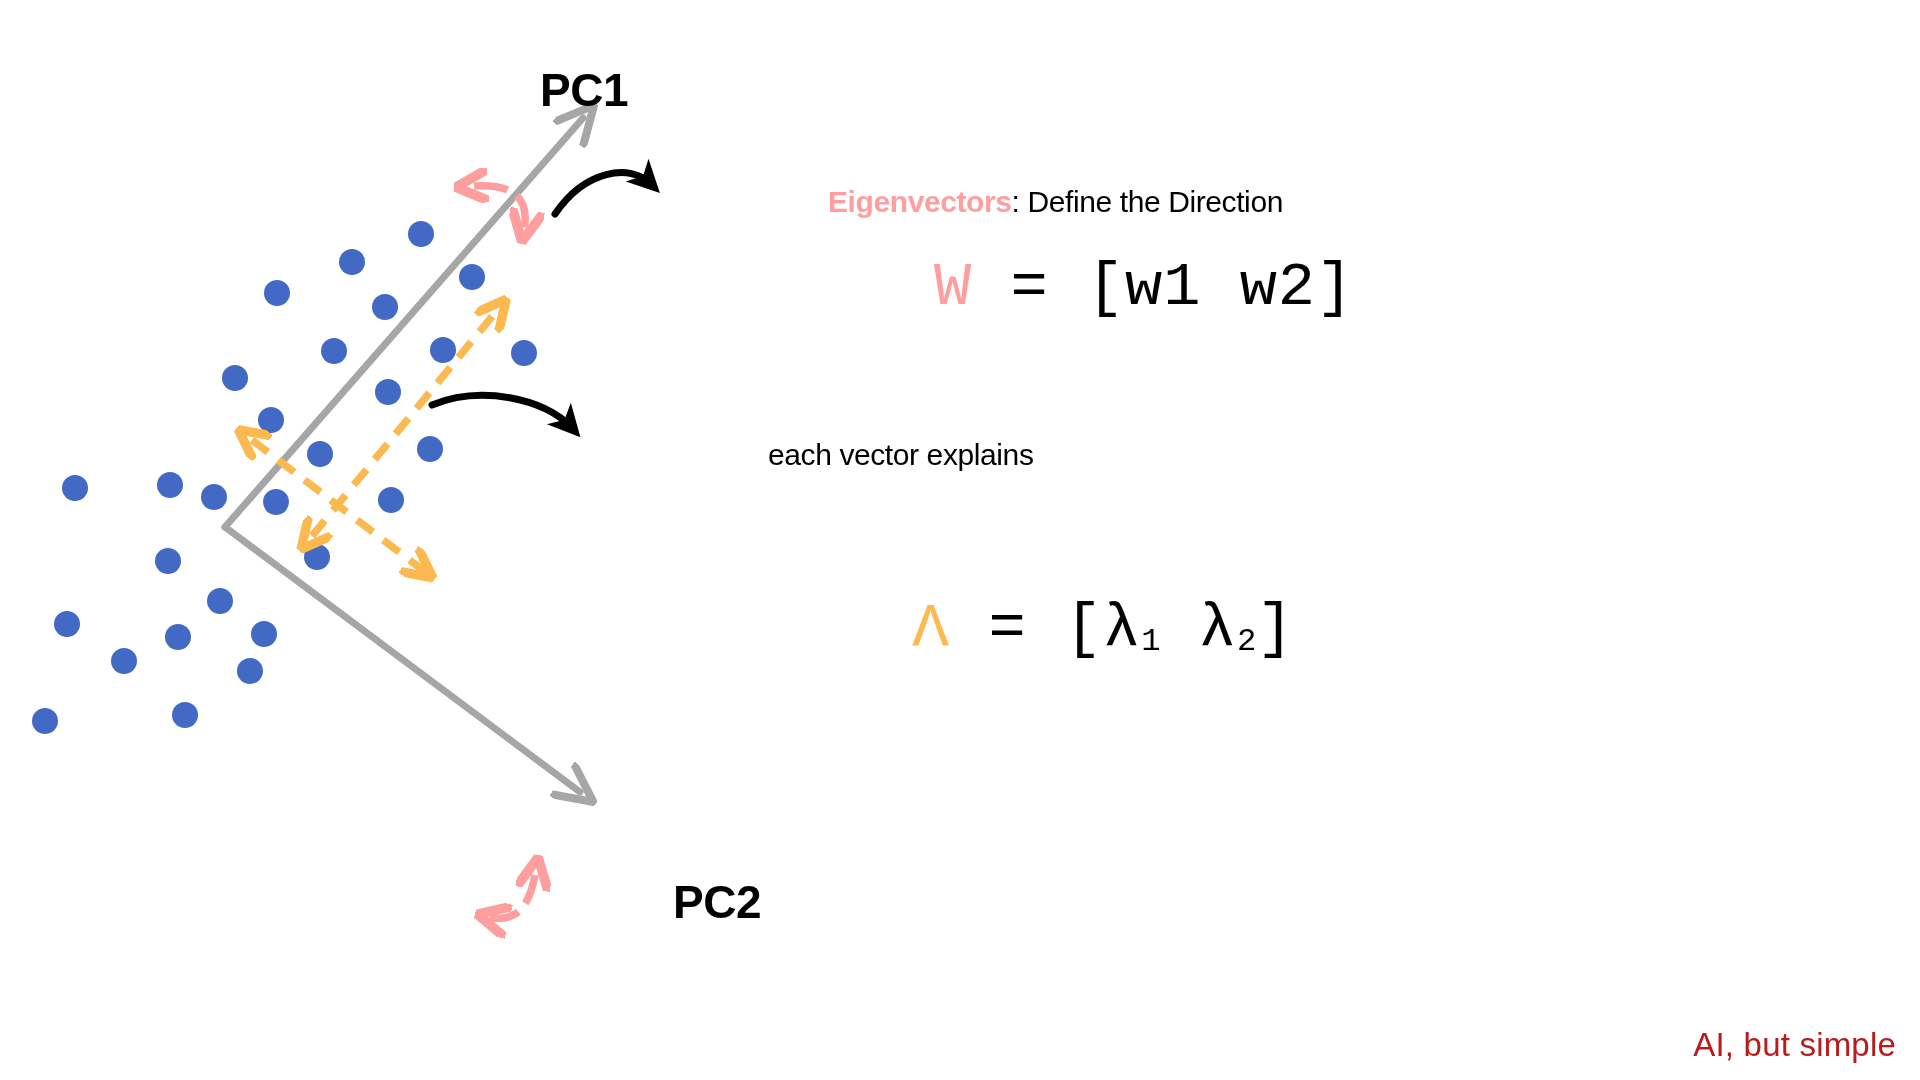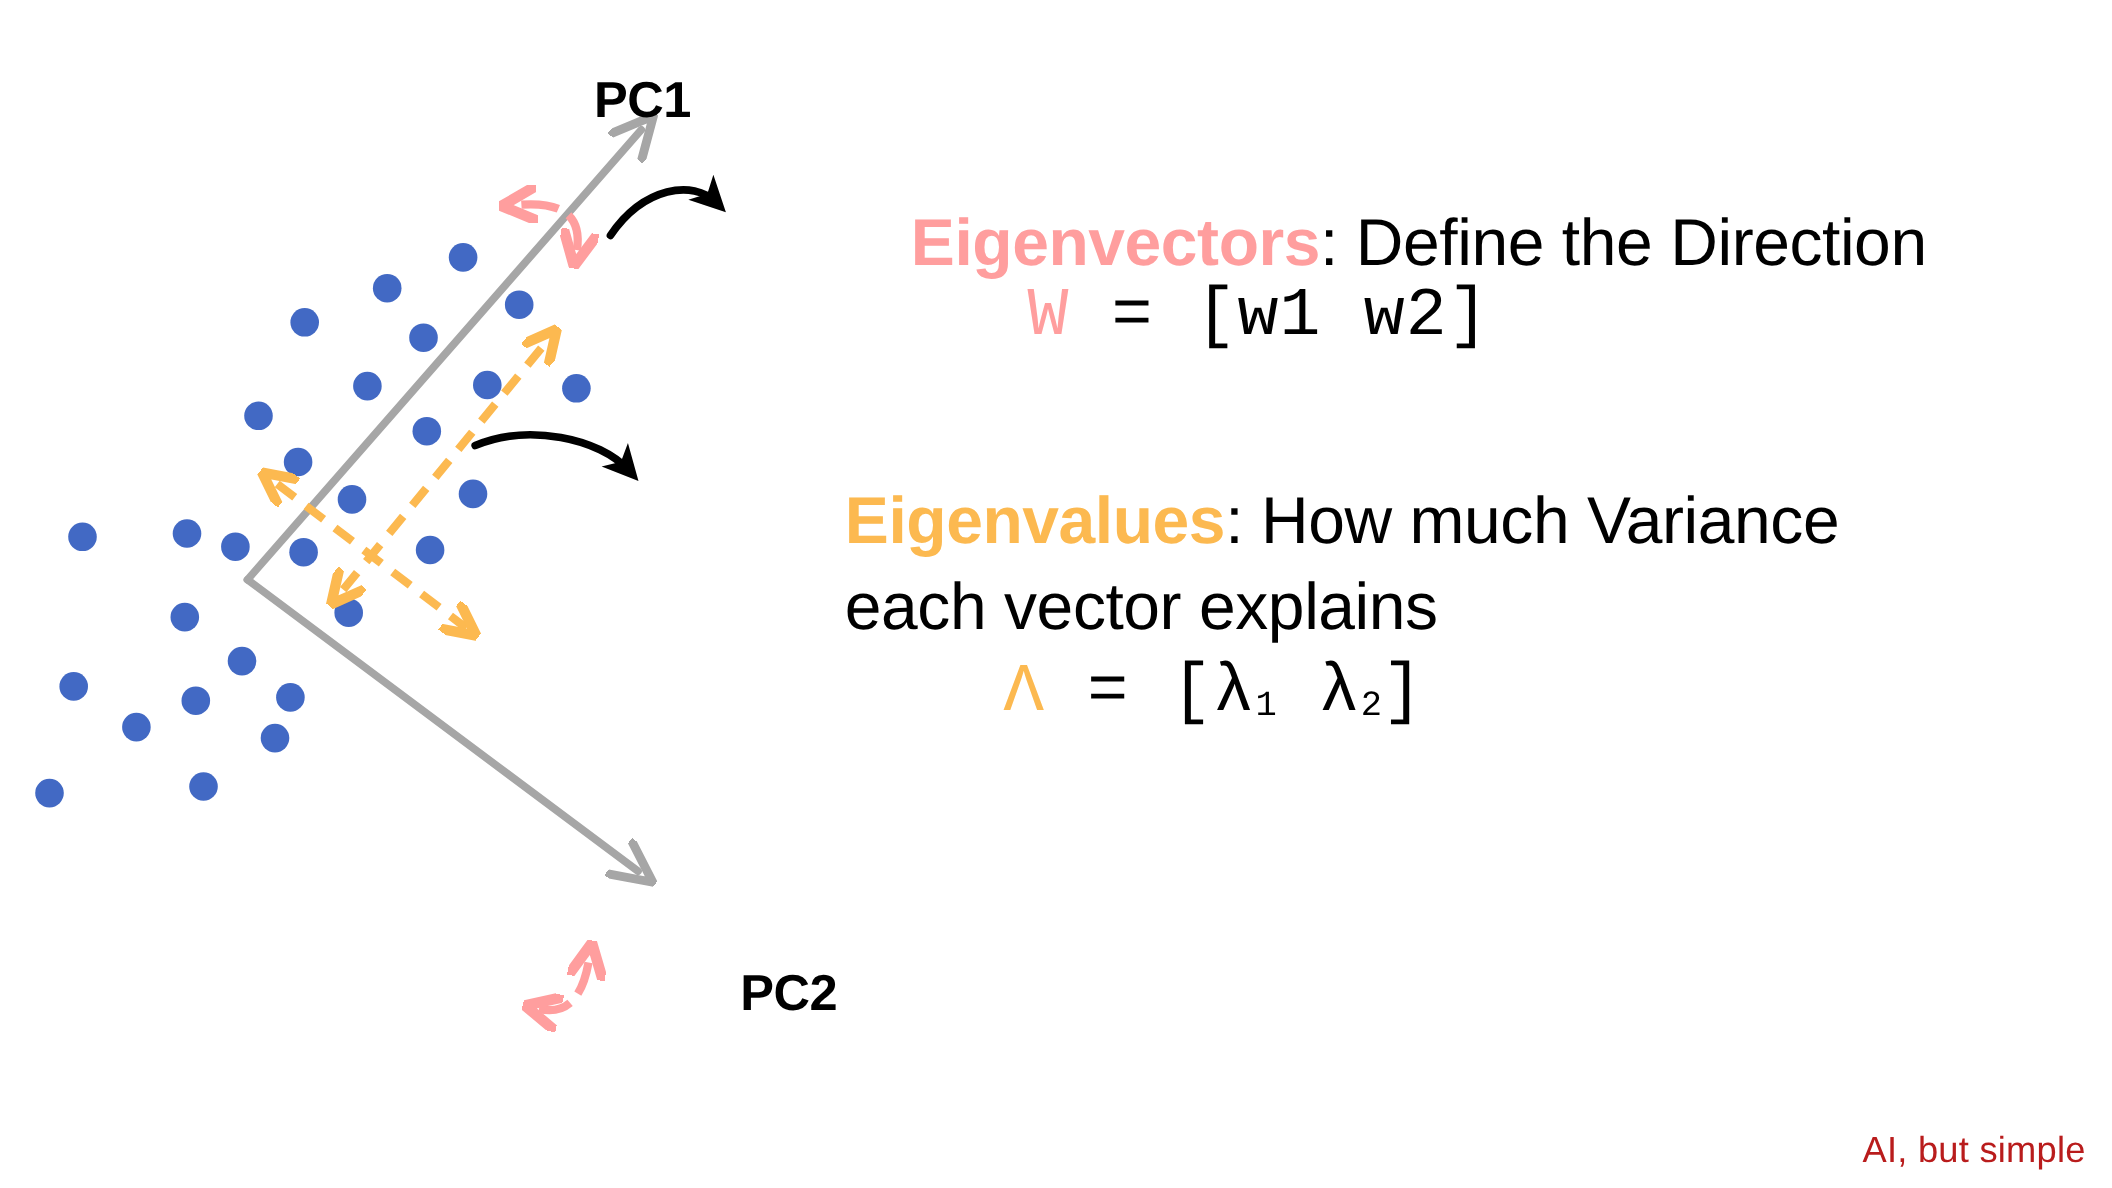--- a/index.html
+++ b/index.html
@@ -40,21 +40,21 @@
 
   
   #text-column {
     position: absolute;
     left: 828px;
     top: 182px;
     width: 1060px;
   }
   .headline {
     font-family: "Liberation Sans", sans-serif;
-    font-size: 60px;
+    font-size: 30px;
     color: #000000;
     line-height: 1.30;
     white-space: nowrap;
     letter-spacing: -0.4px;
   }
   .headline .kw {
     font-weight: bold;
   }
   .kw-pink  { color: #ff9e9e; }
   .kw-amber { color: #fcb950; }
@@ -180,23 +180,20 @@
 
     <div class="headline" id="block-eigenvectors">
       <span class="kw kw-pink">Eigenvectors</span><span>: Define the Direction</span>
     </div>
 
     <div class="formula" id="formula-w">
       <span class="sym-pink">W</span><span> =  [w1 w2]</span>
     </div>
 
     <div class="headline" id="block-eigenvalues">
-      <div>
-        <span class="kw kw-amber">Eigenvalues</span><span>: How much Variance</span>
-      </div>
       <div>each vector explains</div>
     </div>
 
     <div class="formula" id="formula-lambda">
       <span class="sym-amber">Λ</span><span> =  [</span><span>λ</span><sub>1</sub><span> </span><span>λ</span><sub>2</sub><span>]</span>
     </div>
 
   </div>
 
   <div id="watermark">AI, but simple</div>

